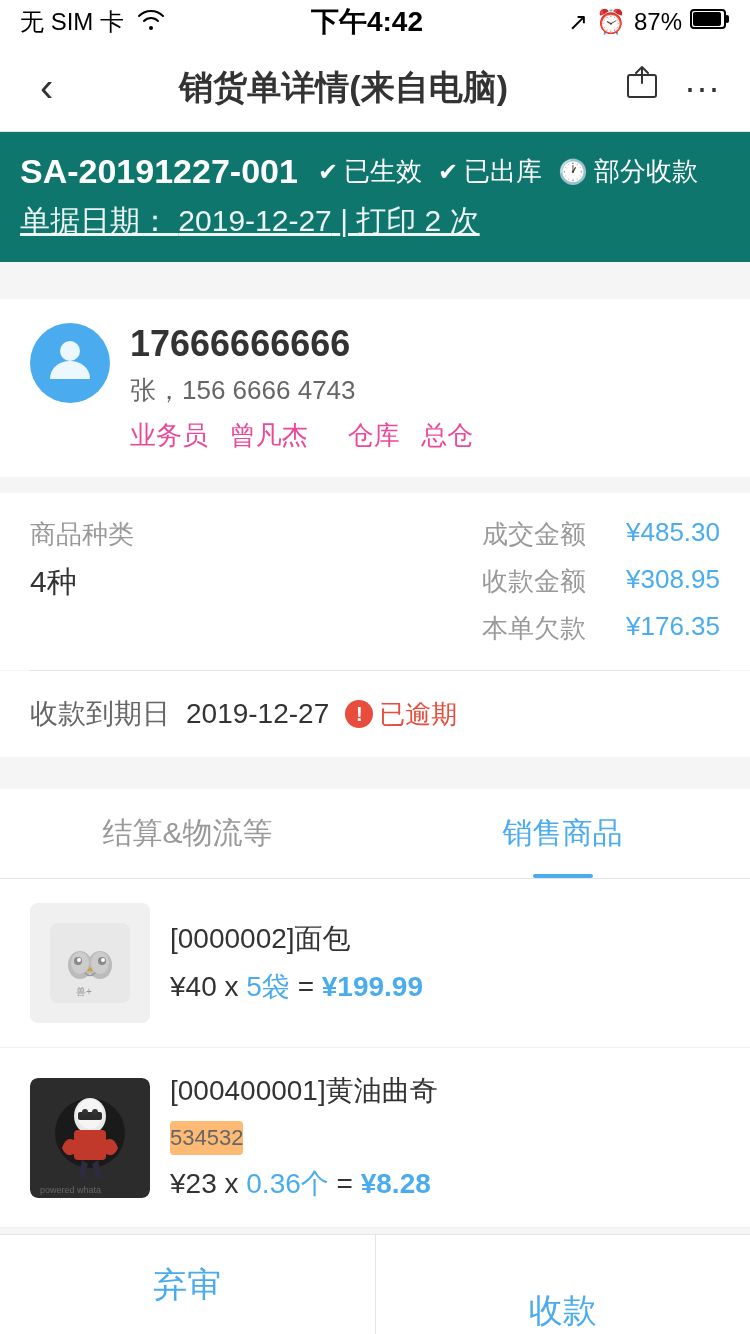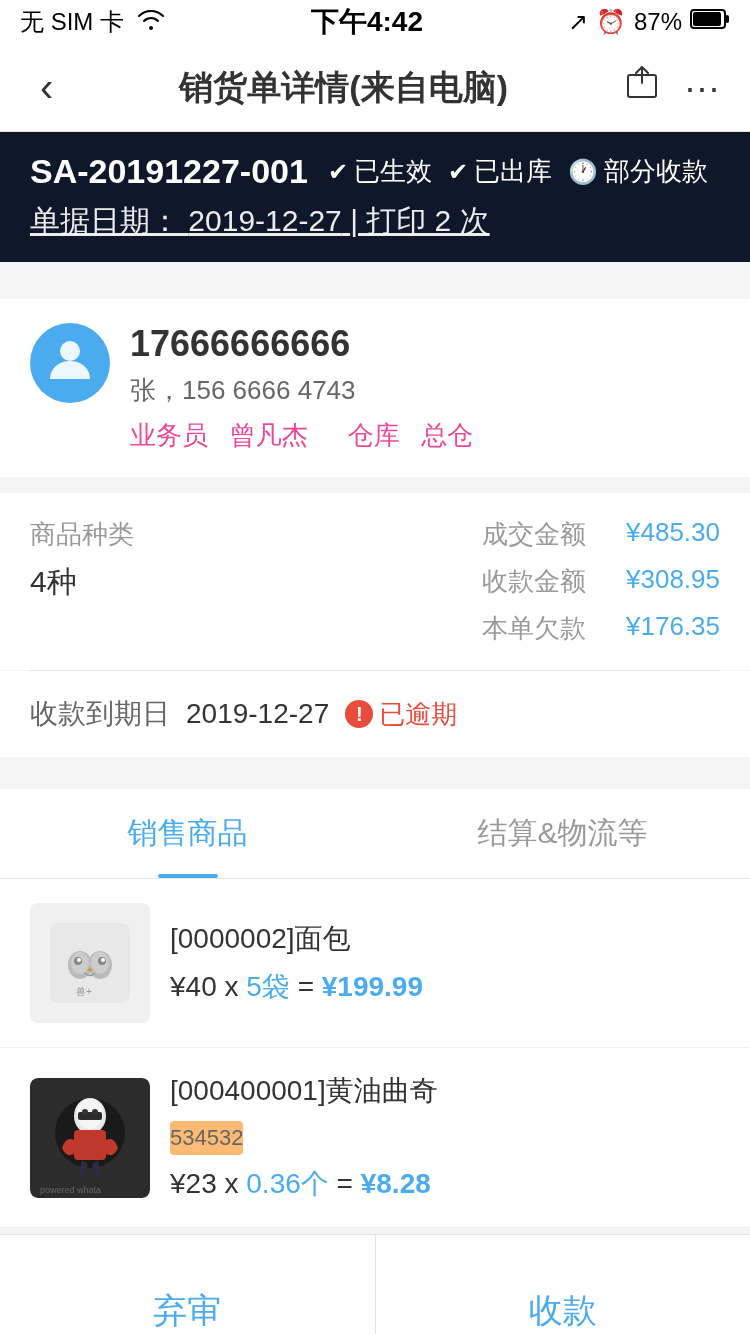--- a/index.html
+++ b/index.html
@@ -55,22 +55,22 @@
       gap: 24px;
     }
     .nav-icon {
       font-size: 36px;
       color: #333;
       cursor: pointer;
     }
 
     
     .order-header {
-      background: #0f172a;
-      padding: 20px 30px;
+      background: #0f766e;
+      padding: 20px 20px;
       color: #fff;
     }
     .order-header-row1 {
       display: flex;
       align-items: center;
       gap: 20px;
       margin-bottom: 10px;
       flex-wrap: wrap;
     }
     .order-number {
@@ -309,21 +309,21 @@
       display: flex;
     }
     .bottom-btn {
       flex: 1;
       display: flex;
       align-items: center;
       justify-content: center;
       font-size: 34px;
       cursor: pointer;
     }
-    .bottom-btn-reject { color: #4aacee; border-right: 1px solid #e5e5e5; align-items: flex-end; }
+    .bottom-btn-reject { color: #4aacee; border-right: 1px solid #e5e5e5; }
     .bottom-btn-collect { color: #4aacee; align-items: flex-end; }
   </style>
 </head>
 <body>
 
 <div class="status-bar">
   <div class="status-left">
     <span>无 SIM 卡</span>
     <span>
       <svg width="30" height="22" viewBox="0 0 30 22" fill="none">
@@ -445,25 +445,25 @@
   <span class="overdue-badge">
     <span class="overdue-dot">!</span>
     <span>已逾期</span>
   </span>
 </div>
 
 <div class="divider"></div>
 
 <div class="tab-section">
   <div class="tab-bar">
+    <div class="tab-item">
+      <span>结算&amp;物流等</span>
+    </div>
     <div class="tab-item active">
       <span>销售商品</span>
-    </div>
-    <div class="tab-item">
-      <span>结算&amp;物流等</span>
     </div>
   </div>
 
   <div class="product-list">
 
     <div class="product-item">
       <div class="product-thumb">
         <svg width="80" height="80" viewBox="0 0 80 80" fill="none">
           <rect width="80" height="80" fill="#e8e8e8" rx="8"></rect>
 

